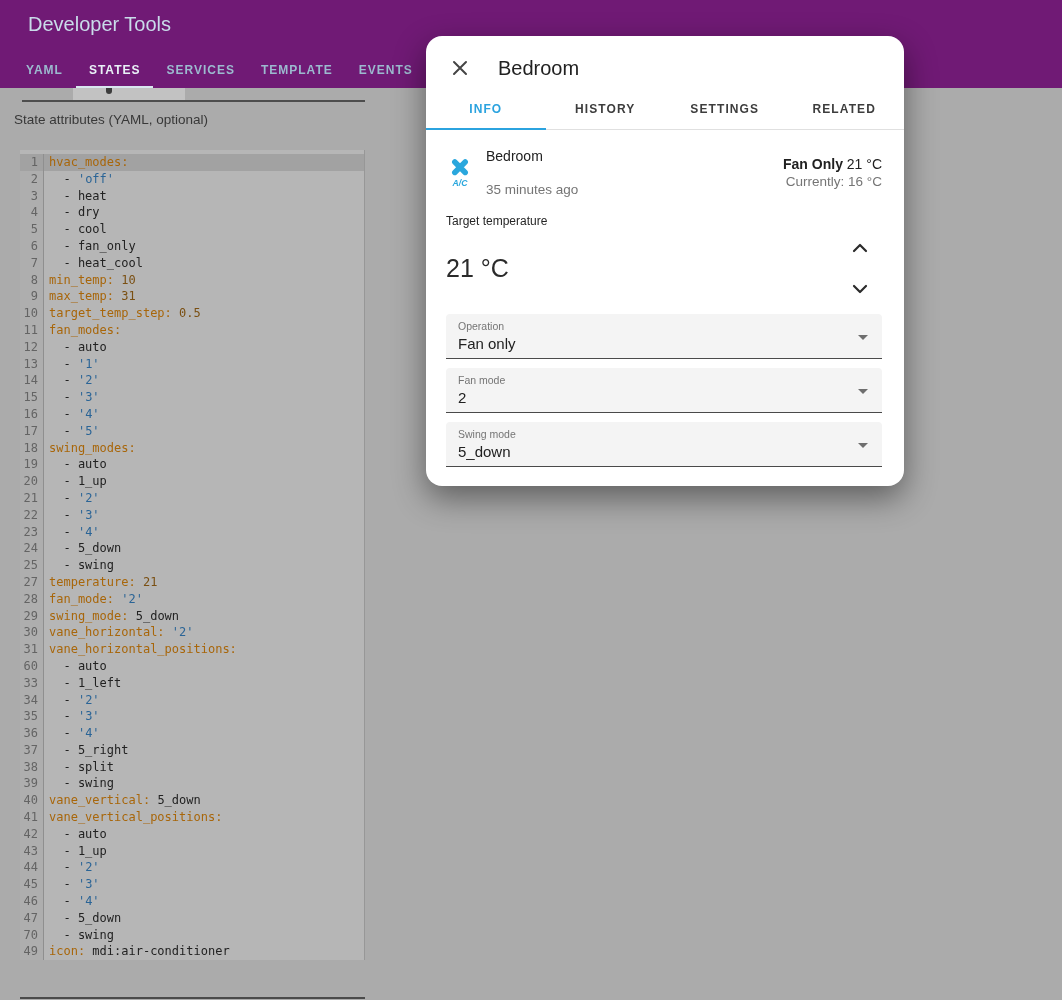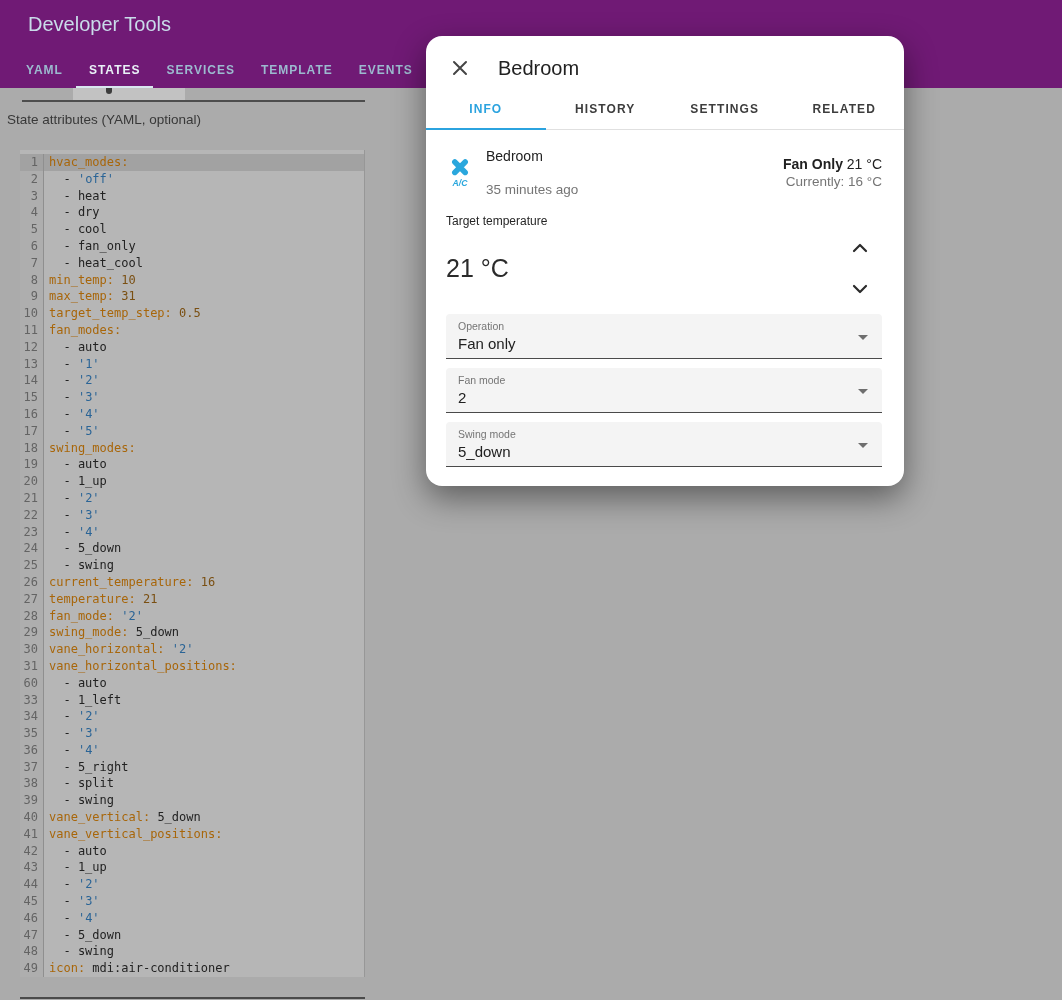--- a/index.html
+++ b/index.html
@@ -12,21 +12,21 @@
   .htabs { position:absolute; left:13px; bottom:0; height:34px; display:flex; }
   .htab { display:flex; align-items:center; padding:0 13px; font-size:12px; font-weight:700; letter-spacing:1px;
           color:#9cbacf; border-bottom:2px solid transparent; cursor:pointer; }
   .htab.active { color:#e9f1f7; border-bottom-color:#d9e6ef; }
 
   
   .page { position:absolute; inset:88px 0 0 0; z-index:1; }
   .state-input-frag { position:absolute; left:73px; top:0; width:112px; height:12px; background:#c2c2c2; }
   .frag-mark { position:absolute; left:33px; top:0; width:6px; height:6px; background:#3c3c3c; border-radius:0 0 3px 3px; }
   .state-input-underline { position:absolute; left:22px; top:12px; width:343px; height:2px; background:#4d4d4d; }
-  .attr-label { position:absolute; left:7px; top:24px; font-size:13.5px; color:#383838; }
+  .attr-label { position:absolute; left:14px; top:24px; font-size:13.5px; color:#383838; }
 
   
   .editor { position:absolute; left:20px; top:62px; width:345px; background:#b6b6b6; border-right:1px solid #979797;
             font-family:"DejaVu Sans Mono", monospace; font-size:12px; line-height:16.8px; padding-top:4px; cursor:text; }
   .cm-line { display:flex; }
   .cm-line.active { background:#a2a2a2; }
   .gut { width:24px; flex:0 0 24px; text-align:right; padding-right:5px; color:#646464; background:#aeaeae;
          border-right:1px solid #8f8f8f; }
   .cm-line.active .gut { background:#a2a2a2; }
   .code { padding-left:5px; white-space:pre; color:#222; }
@@ -186,24 +186,20 @@
       </div>
       <div class="cm-line">
         <div class="gut">24</div>
         <div class="code"><span class="tok-p">  - 5_down</span></div>
       </div>
       <div class="cm-line">
         <div class="gut">25</div>
         <div class="code"><span class="tok-p">  - swing</span></div>
       </div>
       <div class="cm-line">
-        <div class="gut">26</div>
-        <div class="code"><span class="tok-k">current_temperature:</span><span class="tok-p"> </span><span class="tok-n">16</span></div>
-      </div>
-      <div class="cm-line">
         <div class="gut">27</div>
         <div class="code"><span class="tok-k">temperature:</span><span class="tok-p"> </span><span class="tok-n">21</span></div>
       </div>
       <div class="cm-line">
         <div class="gut">28</div>
         <div class="code"><span class="tok-k">fan_mode:</span><span class="tok-p"> </span><span class="tok-s">'2'</span></div>
       </div>
       <div class="cm-line">
         <div class="gut">29</div>
         <div class="code"><span class="tok-k">swing_mode:</span><span class="tok-p"> 5_down</span></div>
@@ -274,21 +270,21 @@
       </div>
       <div class="cm-line">
         <div class="gut">46</div>
         <div class="code"><span class="tok-p">  - </span><span class="tok-s">'4'</span></div>
       </div>
       <div class="cm-line">
         <div class="gut">47</div>
         <div class="code"><span class="tok-p">  - 5_down</span></div>
       </div>
       <div class="cm-line">
-        <div class="gut">48</div>
+        <div class="gut">70</div>
         <div class="code"><span class="tok-p">  - swing</span></div>
       </div>
       <div class="cm-line">
         <div class="gut">49</div>
         <div class="code"><span class="tok-k">icon:</span><span class="tok-p"> mdi:air-conditioner</span></div>
       </div>
     </div>
   <div class="editor-bottom"></div>
 </main>
 

